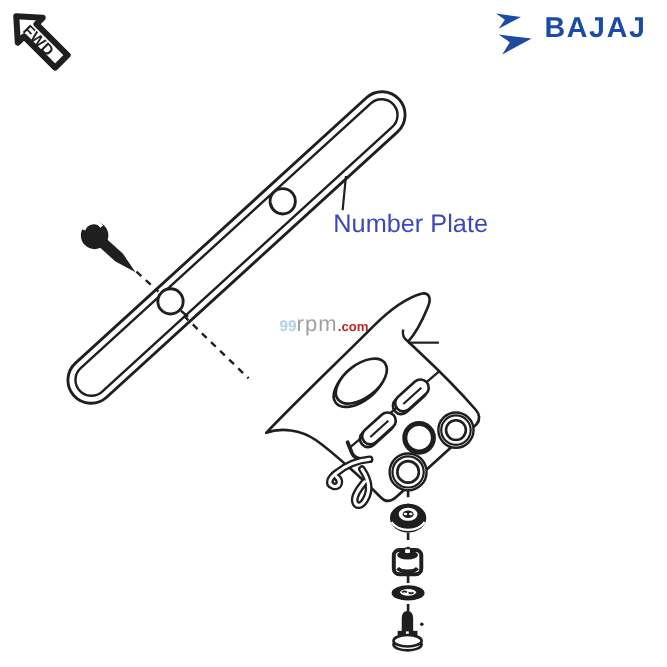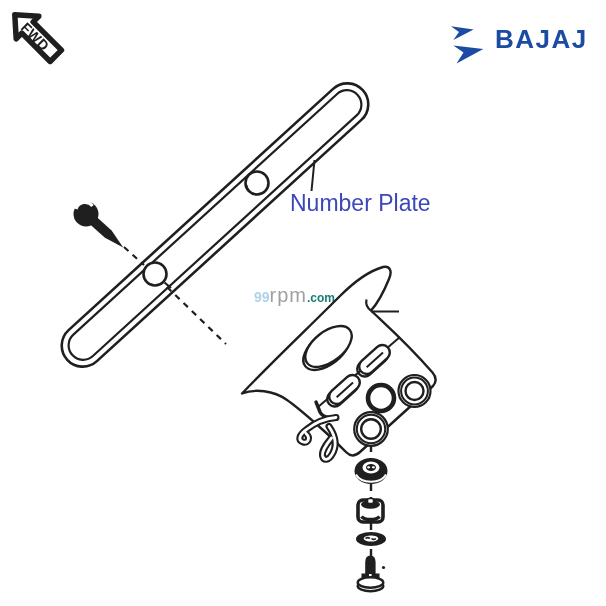--- a/index.html
+++ b/index.html
@@ -7,28 +7,28 @@
     position:relative;width:606px;height:606px;background:#ffffff;overflow:hidden;
     font-family:"Liberation Sans", sans-serif;
   }
   .diagram-svg{position:absolute;left:0;top:0;z-index:2;}
   .watermark{
     position:absolute;left:254px;top:284px;z-index:1;display:flex;align-items:baseline;
     opacity:.95;user-select:none;white-space:nowrap;
   }
   .wm-num{color:#abd0e6;font-size:14px;font-weight:bold;}
   .wm-rpm{color:#9b9b9b;font-size:20px;font-weight:normal;letter-spacing:1px;}
-  .wm-com{color:#0f766e;font-size:12px;font-weight:bold;}
+  .wm-com{color:#b91c1c;font-size:12px;font-weight:bold;}
   .part-label{
     position:absolute;z-index:3;color:#3c47b8;font-size:23px;line-height:1.1;white-space:nowrap;
   }
-  #label-number-plate{left:290px;top:191px;}
+  #label-number-plate{left:303px;top:191px;}
   #label-bracket{left:401px;top:299px;}
   .fwd-icon{position:absolute;left:4px;top:2px;z-index:3;}
-  .brand{position:absolute;left:448px;top:21px;z-index:3;width:152px;height:44px;}
+  .brand{position:absolute;left:448px;top:7px;z-index:3;width:152px;height:44px;}
   .brand-icon{position:absolute;left:0;top:1px;}
   .brand-wordmark{
     position:absolute;left:47px;top:3px;color:#1c4ba3;font-size:26px;font-weight:bold;
     letter-spacing:1.5px;white-space:nowrap;
   }
 </style>
 </head>
 <body>
 
 <div class="stage">

